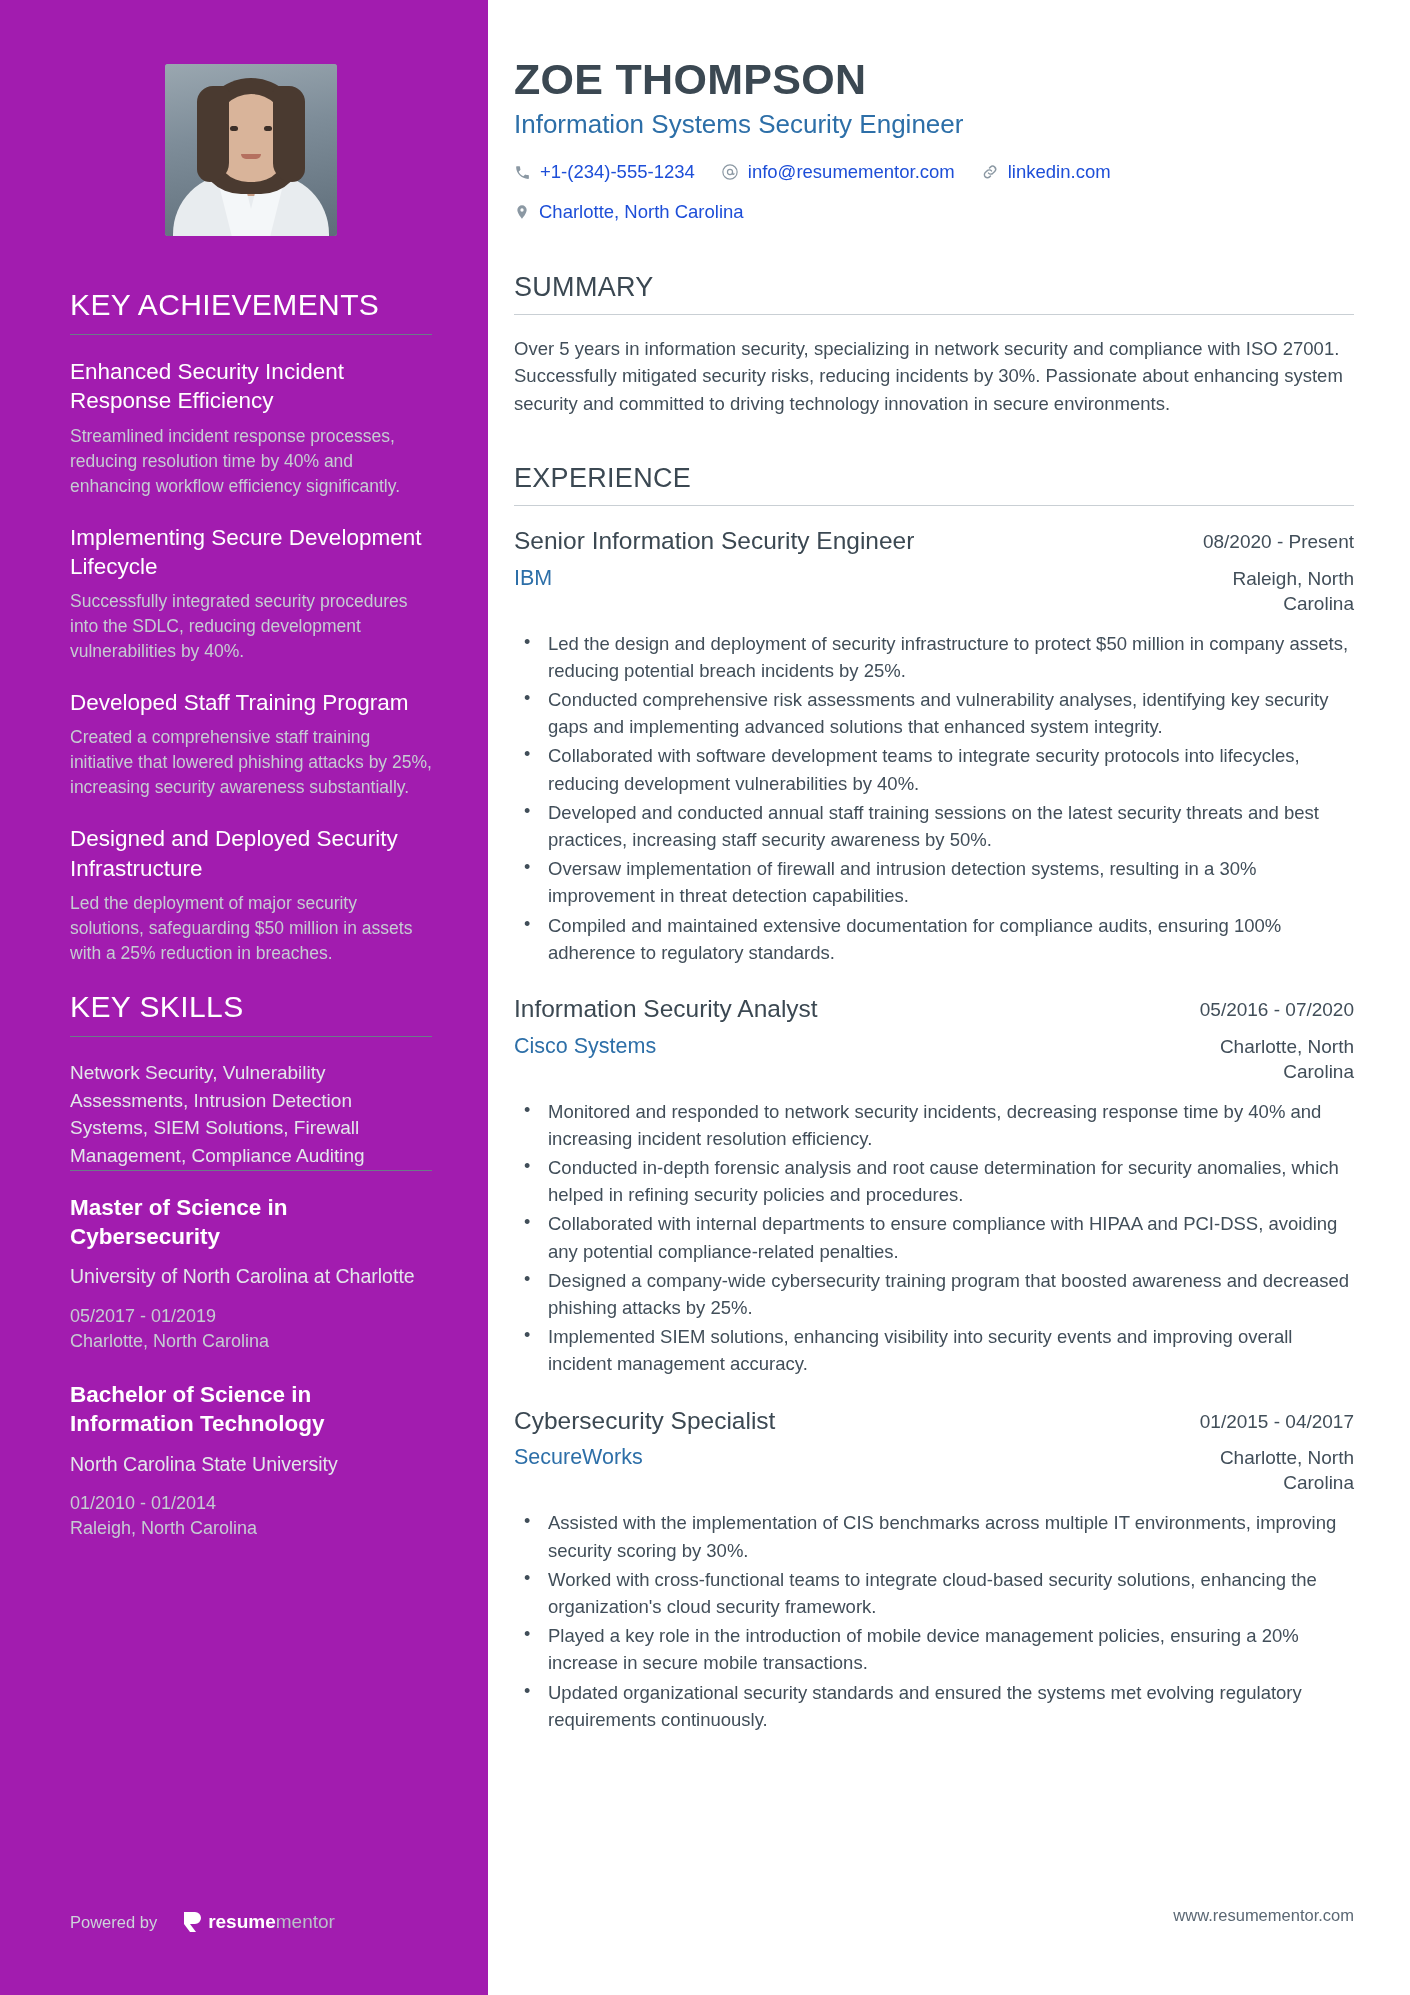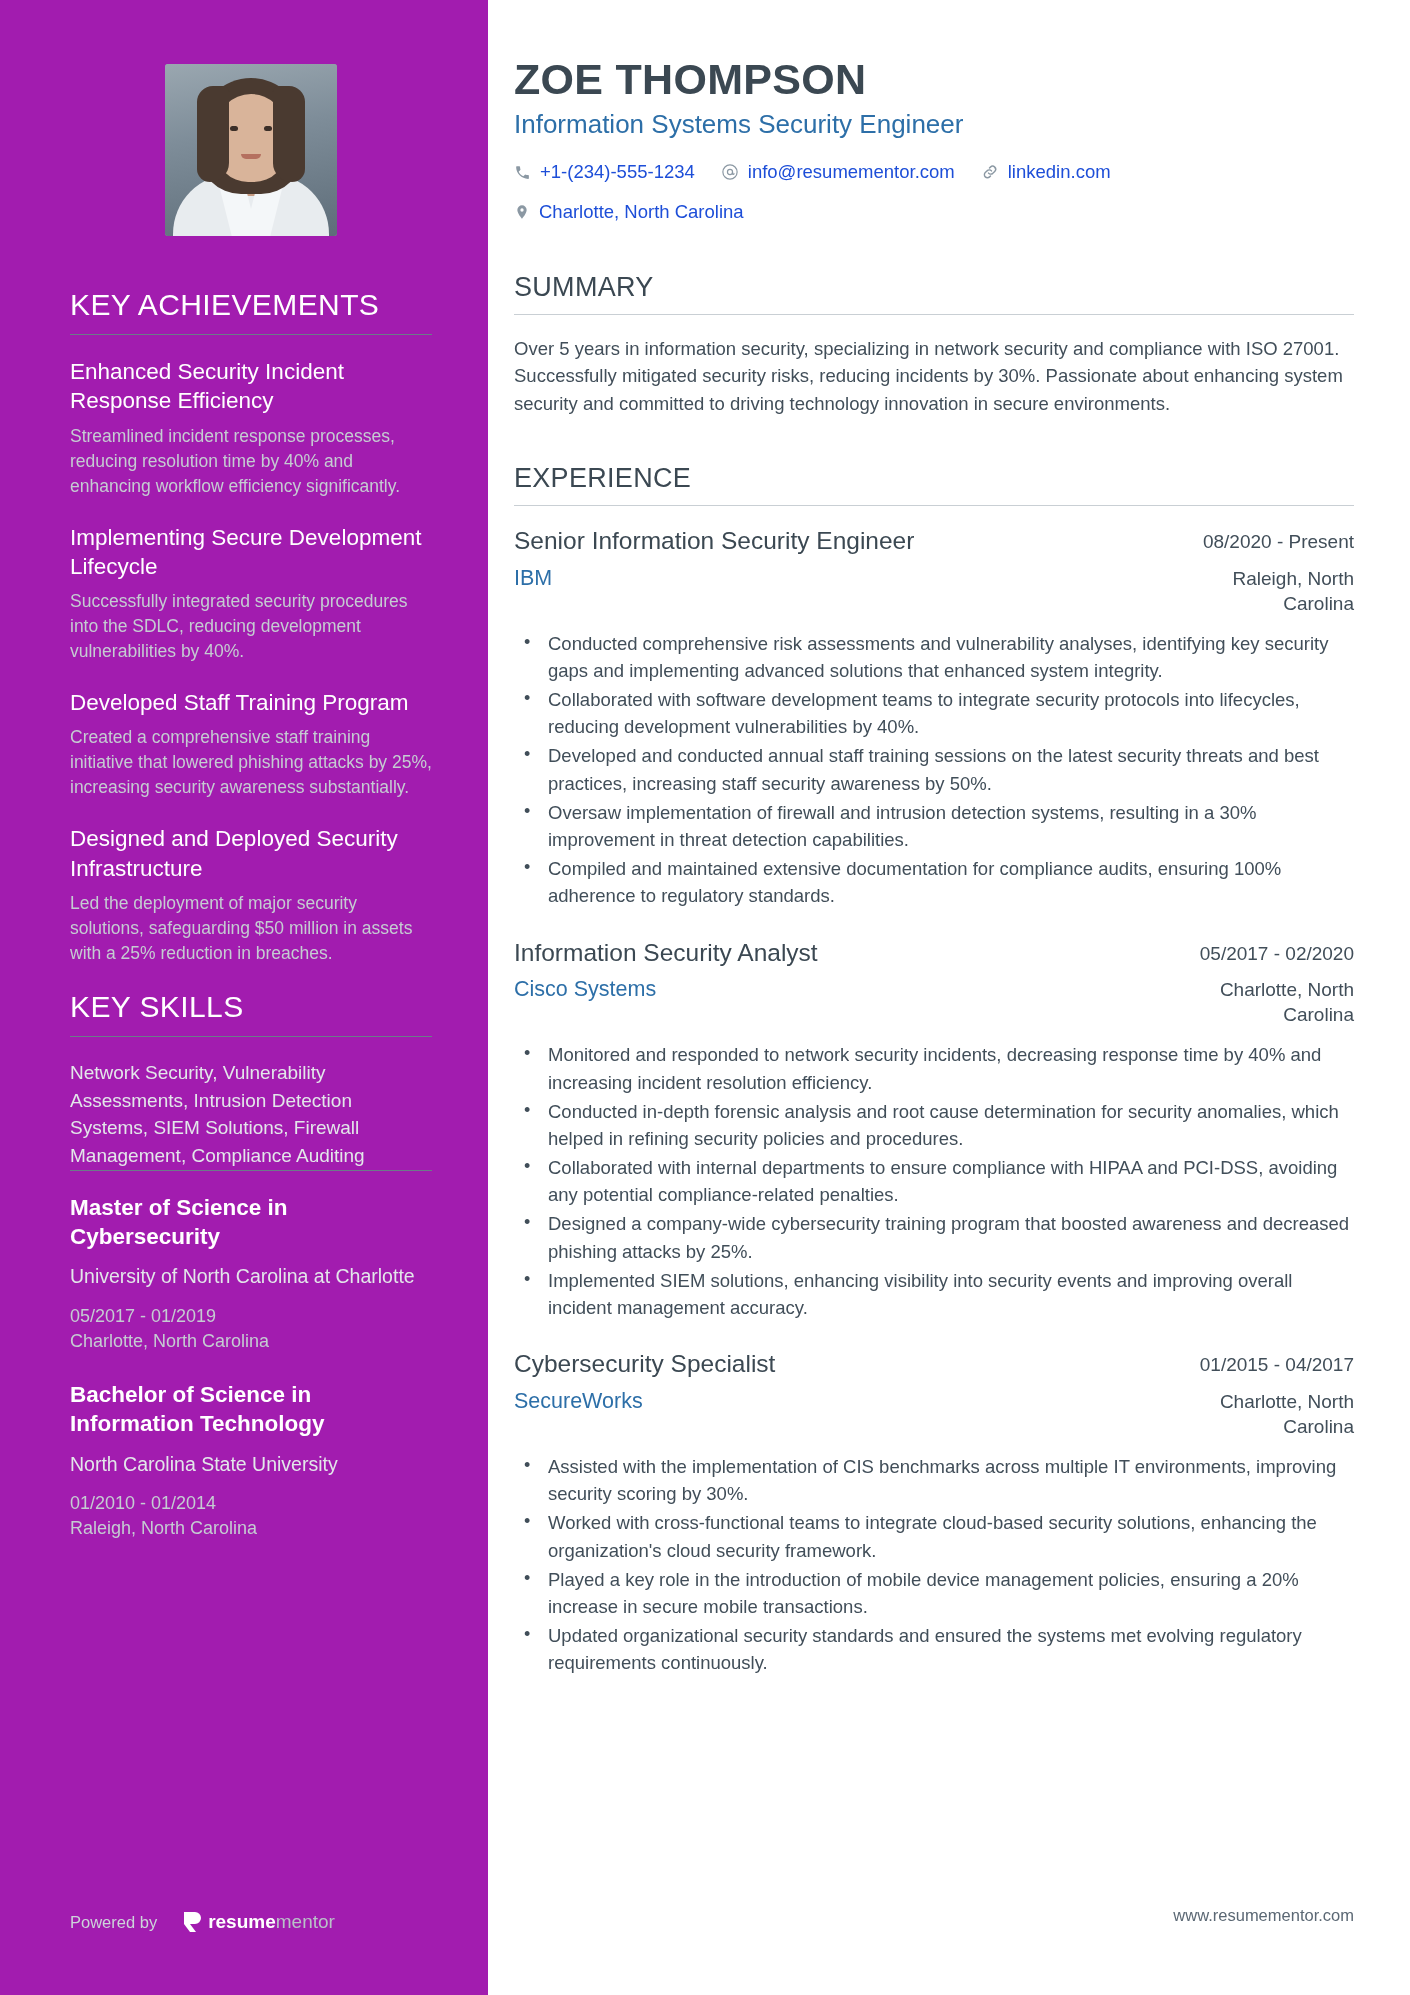--- a/index.html
+++ b/index.html
@@ -458,32 +458,33 @@
     <section class="job">
       <div class="job-head">
         <div class="job-role">Senior Information Security Engineer</div>
         <div class="job-dates">08/2020 - Present</div>
       </div>
       <div class="job-sub">
         <div class="job-company">IBM</div>
         <div class="job-location">Raleigh, North Carolina</div>
       </div>
       <ul class="bullets">
+        <li>Led the design and deployment of security infrastructure to protect $50 million in company assets, reducing potential breach incidents by 25%.</li>
         <li>Conducted comprehensive risk assessments and vulnerability analyses, identifying key security gaps and implementing advanced solutions that enhanced system integrity.</li>
         <li>Collaborated with software development teams to integrate security protocols into lifecycles, reducing development vulnerabilities by 40%.</li>
         <li>Developed and conducted annual staff training sessions on the latest security threats and best practices, increasing staff security awareness by 50%.</li>
         <li>Oversaw implementation of firewall and intrusion detection systems, resulting in a 30% improvement in threat detection capabilities.</li>
         <li>Compiled and maintained extensive documentation for compliance audits, ensuring 100% adherence to regulatory standards.</li>
       </ul>
     </section>
 
     <section class="job">
       <div class="job-head">
         <div class="job-role">Information Security Analyst</div>
-        <div class="job-dates">05/2017 - 02/2020</div>
+        <div class="job-dates">05/2016 - 07/2020</div>
       </div>
       <div class="job-sub">
         <div class="job-company">Cisco Systems</div>
         <div class="job-location">Charlotte, North Carolina</div>
       </div>
       <ul class="bullets">
         <li>Monitored and responded to network security incidents, decreasing response time by 40% and increasing incident resolution efficiency.</li>
         <li>Conducted in-depth forensic analysis and root cause determination for security anomalies, which helped in refining security policies and procedures.</li>
         <li>Collaborated with internal departments to ensure compliance with HIPAA and PCI-DSS, avoiding any potential compliance-related penalties.</li>
         <li>Designed a company-wide cybersecurity training program that boosted awareness and decreased phishing attacks by 25%.</li>

